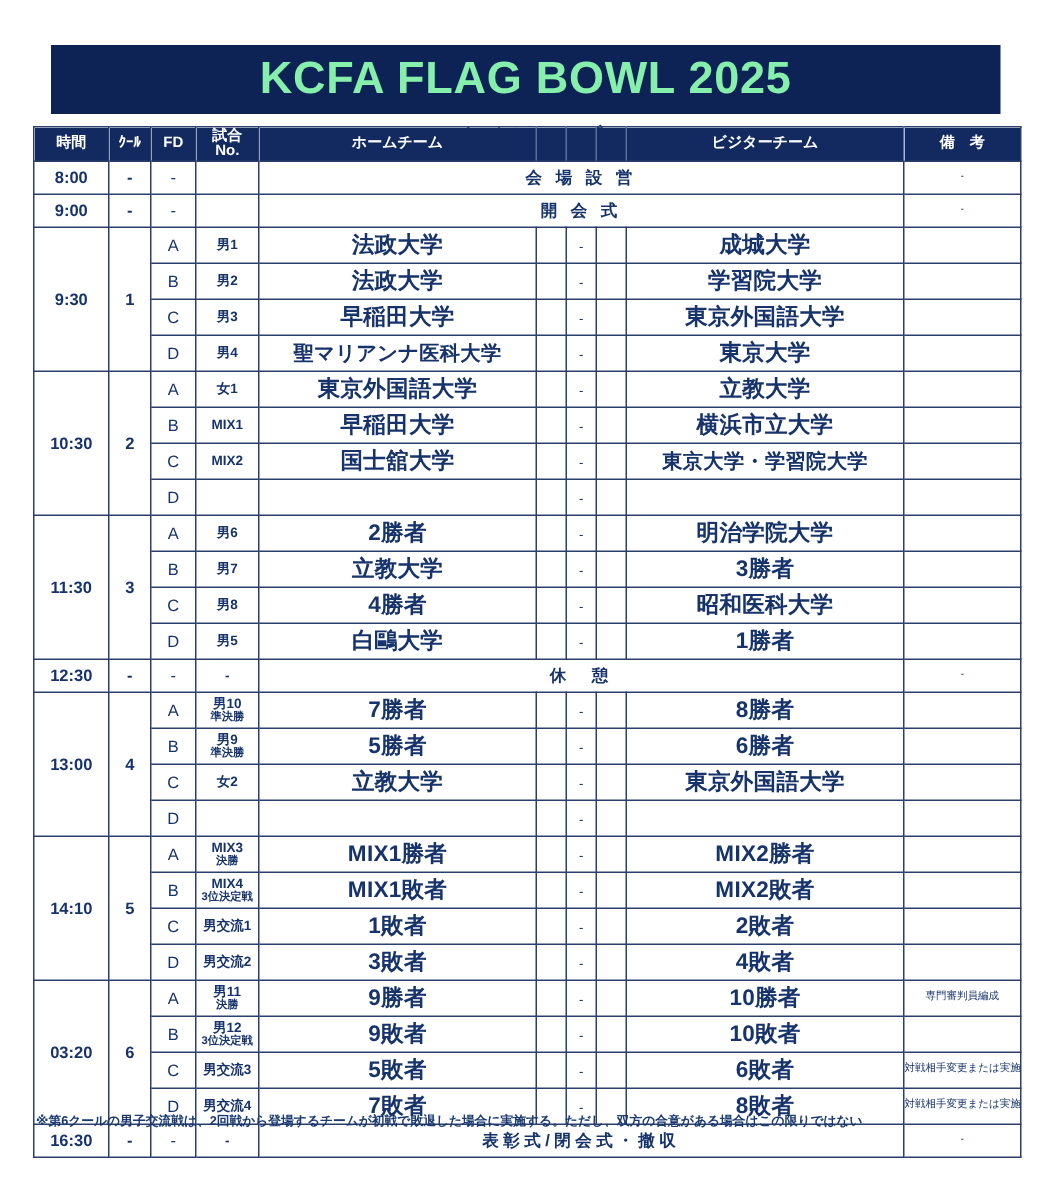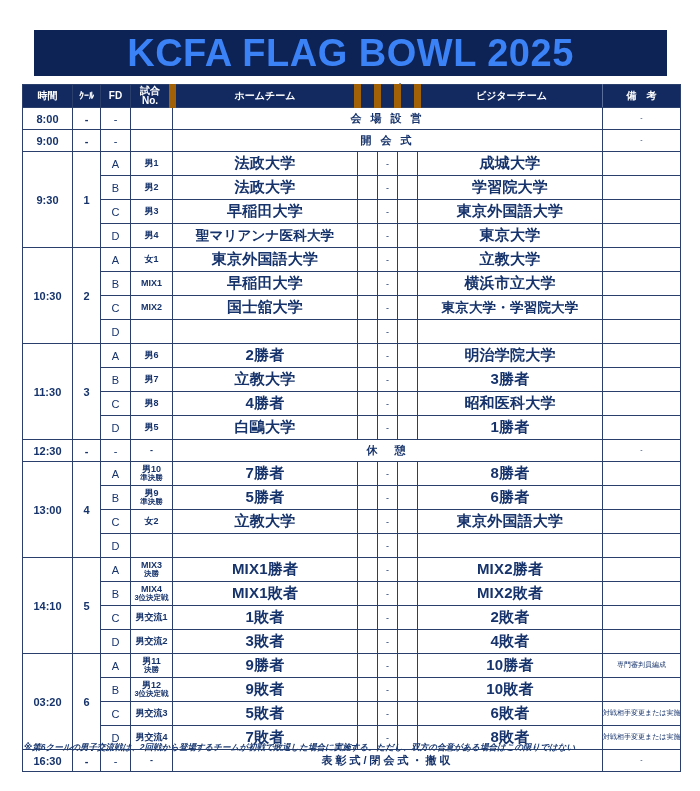--- a/index.html
+++ b/index.html
@@ -27,22 +27,22 @@
     left: 34px;
     top: 30px;
     width: 633px;
     height: 46px;
     background: #0d2255;
     display: flex;
     align-items: center;
     justify-content: center;
   }
   .banner-title {
-    color: #3b82f6;
-    font-size: 38px;
+    color: #86efac;
+    font-size: 30px;
     font-weight: bold;
     letter-spacing: 0.5px;
     line-height: 1;
     white-space: nowrap;
   }
 
   .subtitle {
     position: absolute;
     left: 12px;
     top: 82px;
@@ -80,21 +80,21 @@
   thead th {
     background: #132a60 !important;
     color: #ffffff !important;
     font-size: 10px;
     font-weight: bold;
     height: 22px;
     line-height: 1.05;
     border-color: #132a60;
   }
   thead th.hdr-sep {
-    border-left: 7px solid #a16207;
+    border-left: 1px solid #a16207;
     border-right: 1px solid #5a6e9c;
   }
 
   
   col.c-time   { width: 50px; }
   col.c-cour   { width: 28px; }
   col.c-fd     { width: 30px; }
   col.c-no     { width: 42px; }
   col.c-home   { width: 185px; }
   col.c-sh     { width: 20px; }
@@ -123,21 +123,20 @@
   .note {
     position: absolute;
     left: 24px;
     top: 742px;
     width: 650px;
     font-size: 8.5px;
     color: #1b3a72;
     font-weight: bold;
     letter-spacing: 0px;
     white-space: nowrap;
-    font-style: italic;
   }
 </style>
 </head>
 <body>
 
 <div id="page">
 
   <div class="banner">
     <div class="banner-title">KCFA FLAG BOWL 2025</div>
   </div>

